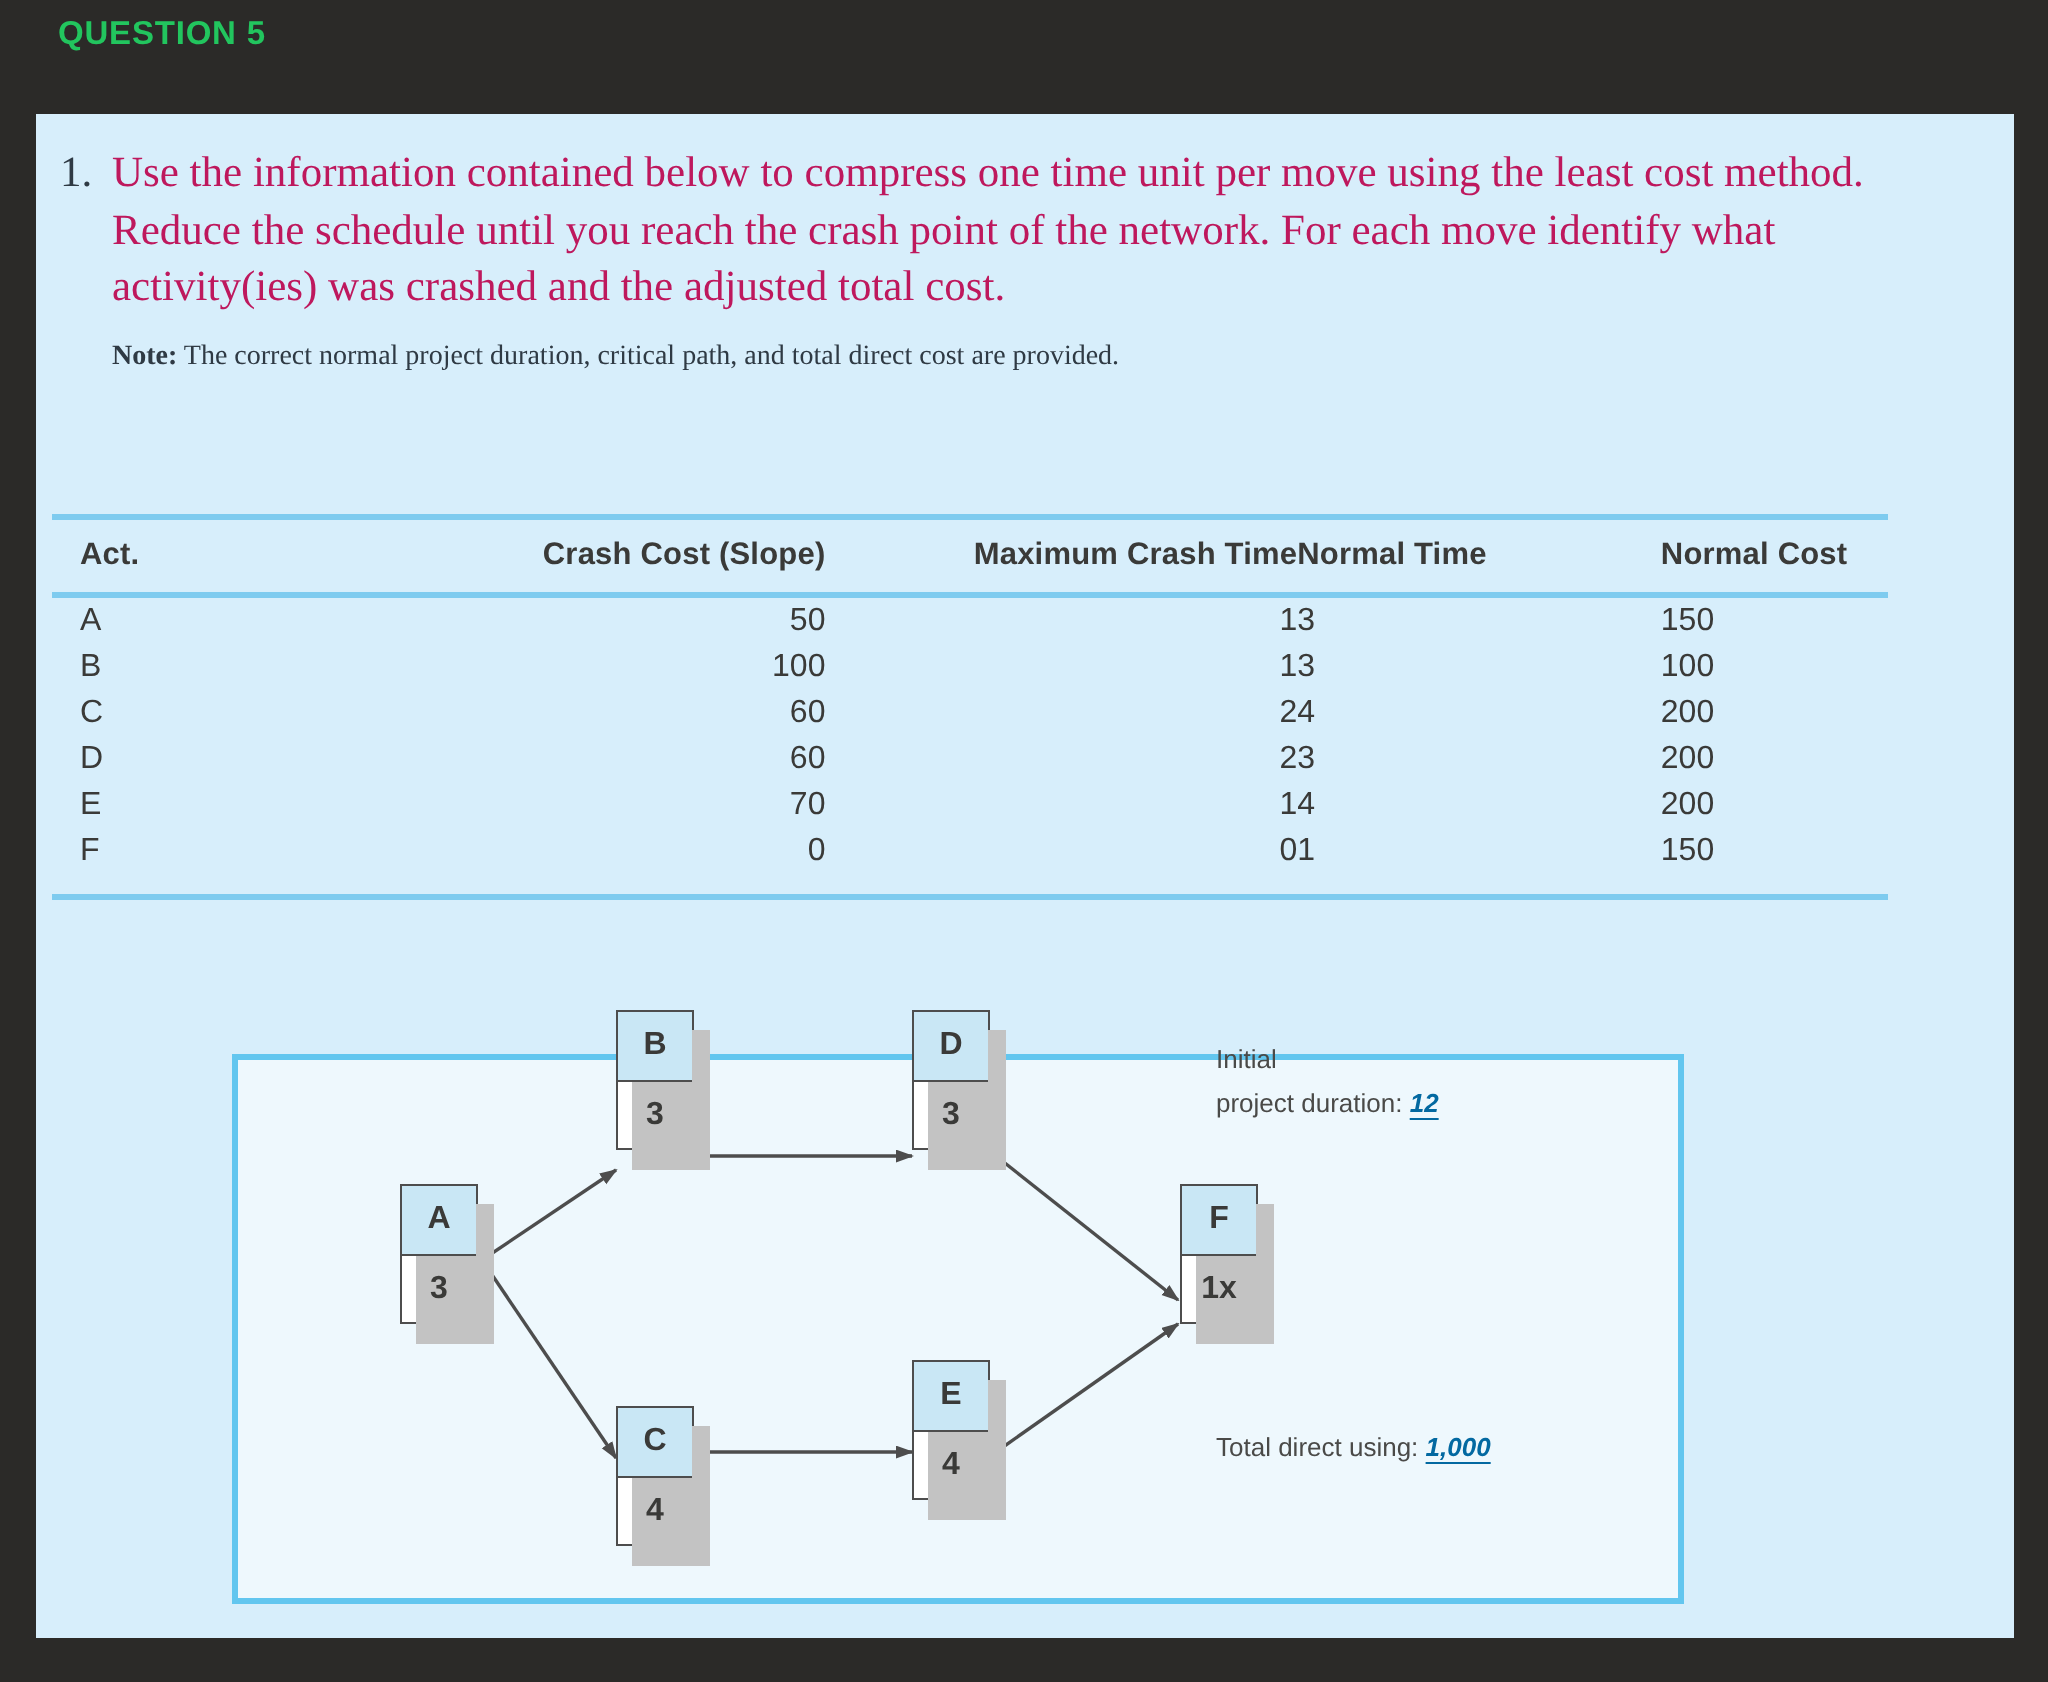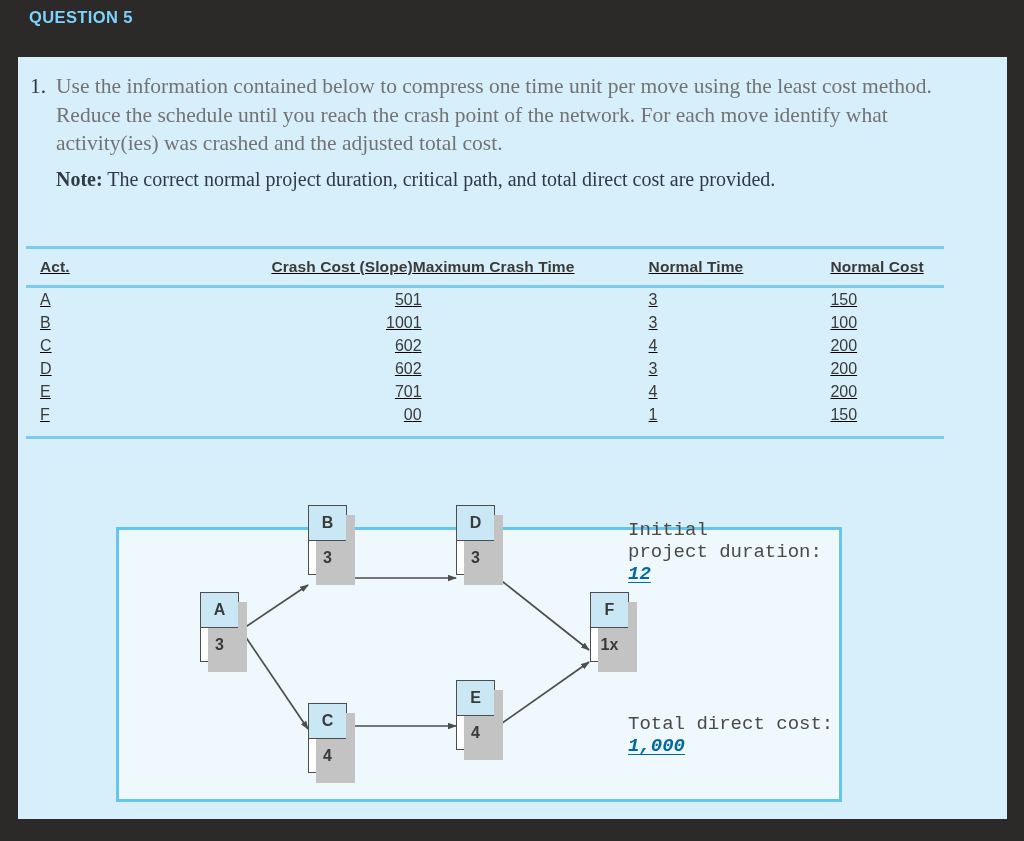--- a/index.html
+++ b/index.html
@@ -22,21 +22,21 @@
     width: 1024px; height: 57px;
     background: #2b2a28;
   }
   .qheader .qtitle {
     position: absolute;
     left: 29px; top: 8px;
     font-family: "Liberation Sans", sans-serif;
     font-weight: bold;
     font-size: 16.5px;
     letter-spacing: 0.4px;
-    color: #7dd3fc;
+    color: #22c55e;
   }
 
   
   .content {
     position: absolute;
     left: 18px; top: 57px;
     width: 989px; height: 762px;
     background: #d7eefb;
   }
 
@@ -55,39 +55,38 @@
     font-size: 21.5px;
     color: #2f3a44;
     width: 26px;
     flex: 0 0 26px;
     line-height: 28.5px;
   }
   .prompt-body {
     font-family: "Liberation Serif", serif;
     font-size: 21.5px;
     line-height: 28.5px;
-    color: #737373;
+    color: #be185d;
     flex: 1 1 auto;
   }
   .prompt-note {
     font-family: "Liberation Serif", serif;
-    font-size: 20px;
+    font-size: 14px;
     line-height: 28.5px;
     color: #2f3a44;
     margin-top: 7px;
   }
   .prompt-note b { font-weight: bold; }
 
   
   .tbl {
     position: absolute;
-    left: 8px; top: 189px;
+    left: 8px; top: 200px;
     width: 918px;
     border-collapse: collapse;
-    text-decoration: underline;
   }
   .tbl .rule-top td,
   .tbl .rule-head td,
   .tbl .rule-bot td {
     padding: 0;
     height: 3px;
     line-height: 0;
   }
   .rule-line {
     height: 2.5px;
@@ -103,21 +102,21 @@
     letter-spacing: 0.1px;
   }
   .tbl td.cell {
     font-family: "Liberation Sans", sans-serif;
     font-size: 16px;
     color: #3a3a38;
     padding: 2.5px 0;
   }
   .col-act   { width: 150px; text-align: left;   padding-left: 14px !important; }
   .col-slope { width: 230px; text-align: right; }
-  .col-mct   { width: 240px; text-align: left; }
+  .col-mct   { width: 240px; text-align: right; }
   .col-nt    { width: 185px; text-align: left; }
   .col-nc    { width: 113px; text-align: left; }
   th.col-act { padding-left: 14px; }
   .tbl tr.head th.col-nc { padding-right: 2px; }
 
   
   .diagram {
     position: absolute;
     left: 98px; top: 470px;
     width: 726px; height: 275px;
@@ -160,26 +159,25 @@
     align-items: center;
     justify-content: center;
     font-family: "Liberation Sans", sans-serif;
     font-weight: bold;
     font-size: 16px;
     color: #3a3a38;
   }
 
   .anno {
     position: absolute;
-    font-family: Liberation Mono, monospace;
-    font-size: 19px;
+    font-family: Liberation Sans, sans-serif;
+    font-size: 13px;
     color: #4a4a48;
     line-height: 22px;
     z-index: 4;
-    margin-left: 20px;
   }
   .hand {
     font-style: italic;
     font-weight: bold;
     text-decoration: underline;
     text-underline-offset: 3px;
     color: #0369a1;
   }
 </style>
 </head>
@@ -332,19 +330,19 @@
 
     <div class="anno" style="left:489px; top:-11px;">
       <div>Initial</div>
       <div>
         <span>project duration:</span>
         <span class="hand">12</span>
       </div>
     </div>
 
     <div class="anno" style="left:489px; top:183px;">
-      <span>Total direct cost:</span>
+      <span>Total direct using:</span>
       <span class="hand">1,000</span>
     </div>
 
   </div>
 
 </div>
 
 </body></html>

